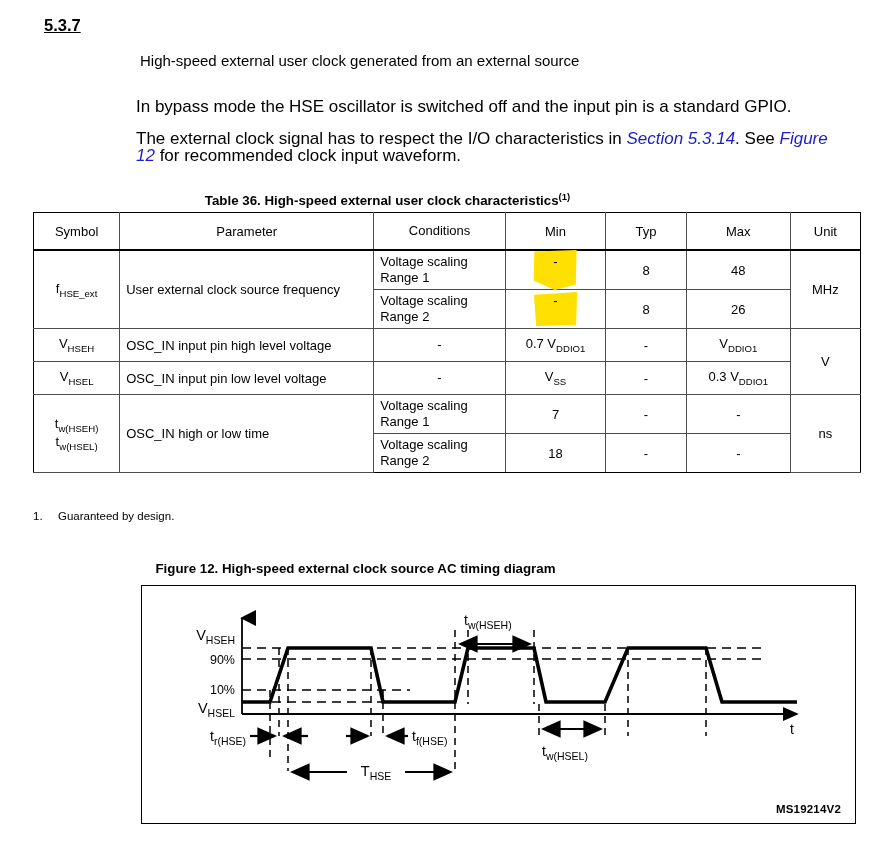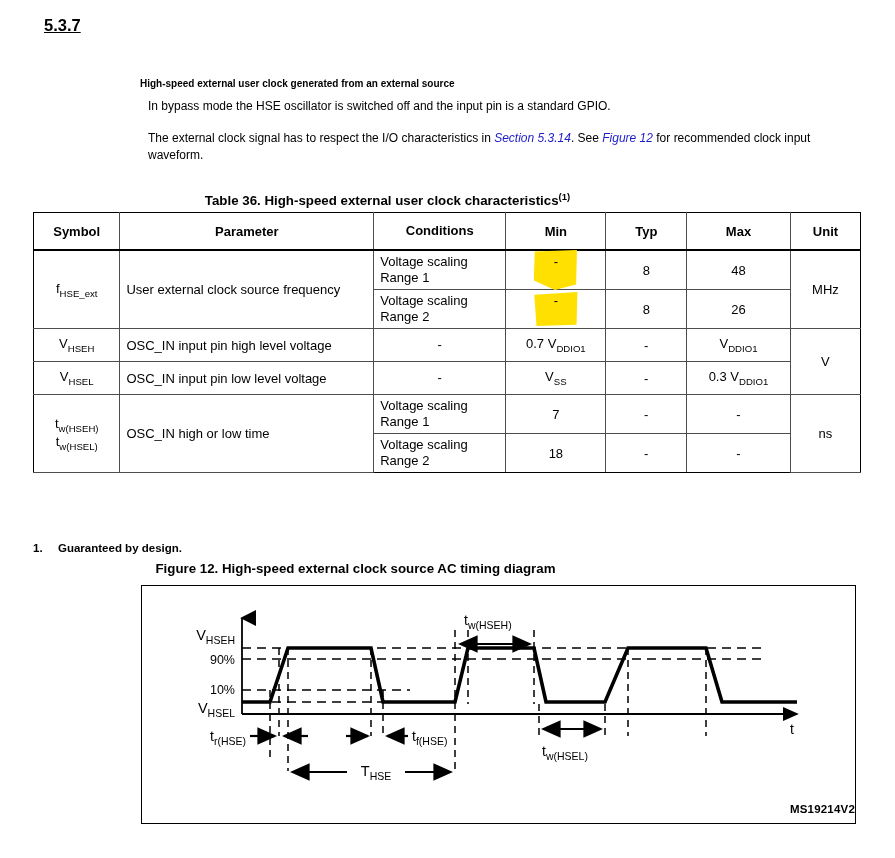--- a/index.html
+++ b/index.html
@@ -34,29 +34,29 @@
   }
   .section-title {
     font-size: 16.5px;
     font-weight: bold;
     letter-spacing: 0.1px;
   }
 
   .subhead {
     position: absolute;
     left: 140px;
-    top: 78px;
-    font-size: 10px;
-    font-weight: bold;
+    top: 52px;
+    font-size: 15px;
+    font-weight: normal;
   }
 
   .para {
     position: absolute;
-    left: 148px;
-    font-size: 12px;
+    left: 136px;
+    font-size: 17px;
     line-height: 17px;
     width: 700px;
   }
   .para1 { top: 98px; }
   .para2 { top: 130px; }
 
   .xref {
     color: #1c1cc8;
     font-style: italic;
   }
@@ -81,21 +81,21 @@
     border-collapse: collapse;
     font-size: 13px;
   }
   table.spec td, table.spec th {
     border: 1px solid #4d4d4d;
     padding: 3px 6px;
     vertical-align: middle;
     font-weight: normal;
   }
   table.spec thead th {
-    font-weight: bold;
+    font-weight: normal;
     text-align: center;
     height: 30px;
     border-bottom: 2.5px solid #000;
     border-top: 1.6px solid #000;
   }
   table.spec thead th:first-child { border-left: 1.6px solid #000; }
   table.spec thead th:last-child  { border-right: 1.6px solid #000; margin-top: 48px; }
 
   table.spec tbody td { height: 26px; }
   .c-sym    { width: 76px;  text-align: center; }
@@ -133,23 +133,22 @@
     transform: translate(-50%, -50%);
     width: 44px; height: 34px;
     clip-path: polygon(1% 8%, 99% 0%, 97% 96%, 6% 100%);
   }
   .hl-txt { position: relative; z-index: 1; }
 
   
   .footnote {
     position: absolute;
     left: 33px;
-    top: 542px;
+    top: 510px;
     font-size: 11.5px;
-    font-weight: bold;
   }
   .footnote .fn-num { display: inline-block; width: 25px; }
 
   
   .figure-caption {
     position: absolute;
     top: 561px;
     left: 0;
     width: 711px;
     text-align: center;
@@ -162,21 +161,21 @@
     top: 585px;
     width: 713px;
     height: 237px;
     border: 1px solid #000;
     background: #fff;
     overflow: hidden;
   }
   .fig-svg { display:block; }
   .fig-id {
     position: absolute;
-    right: 0;
+    right: 14px;
     bottom: 8px;
     font-size: 11.5px;
     font-weight: bold;
     letter-spacing: 0.2px;
   }
 </style>
 </head>
 <body>
 
 <div class="section-head">

